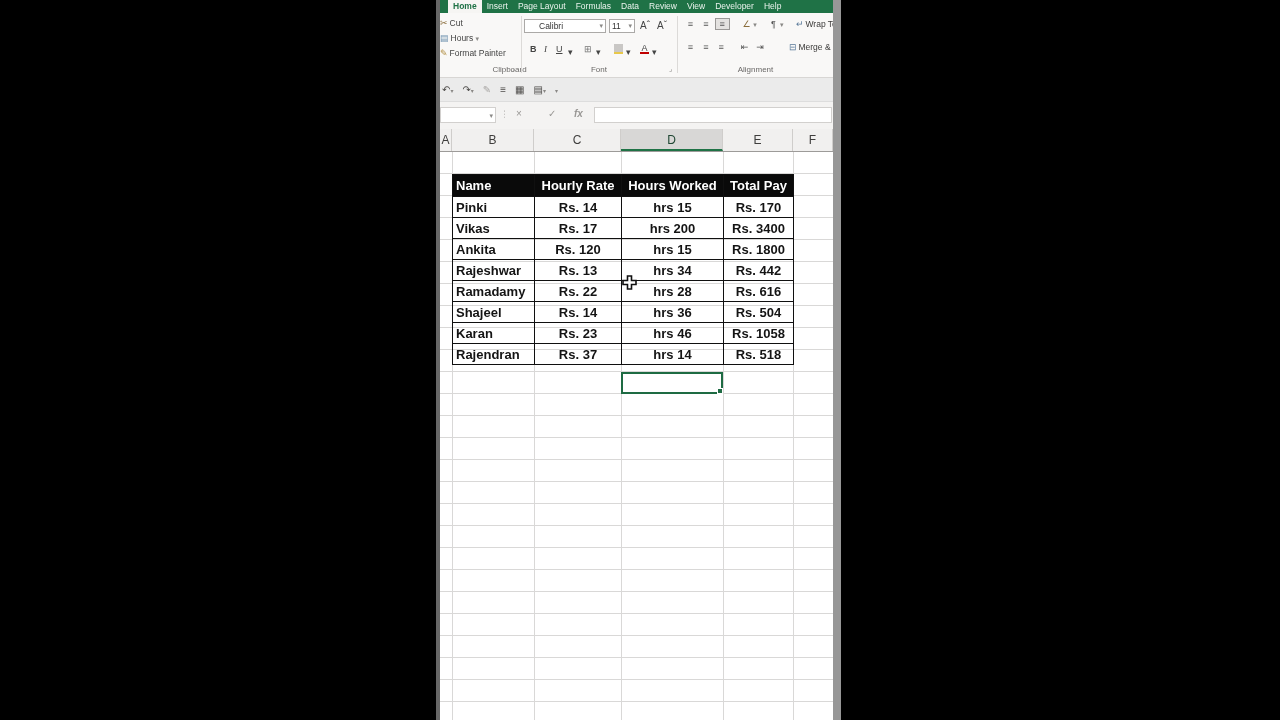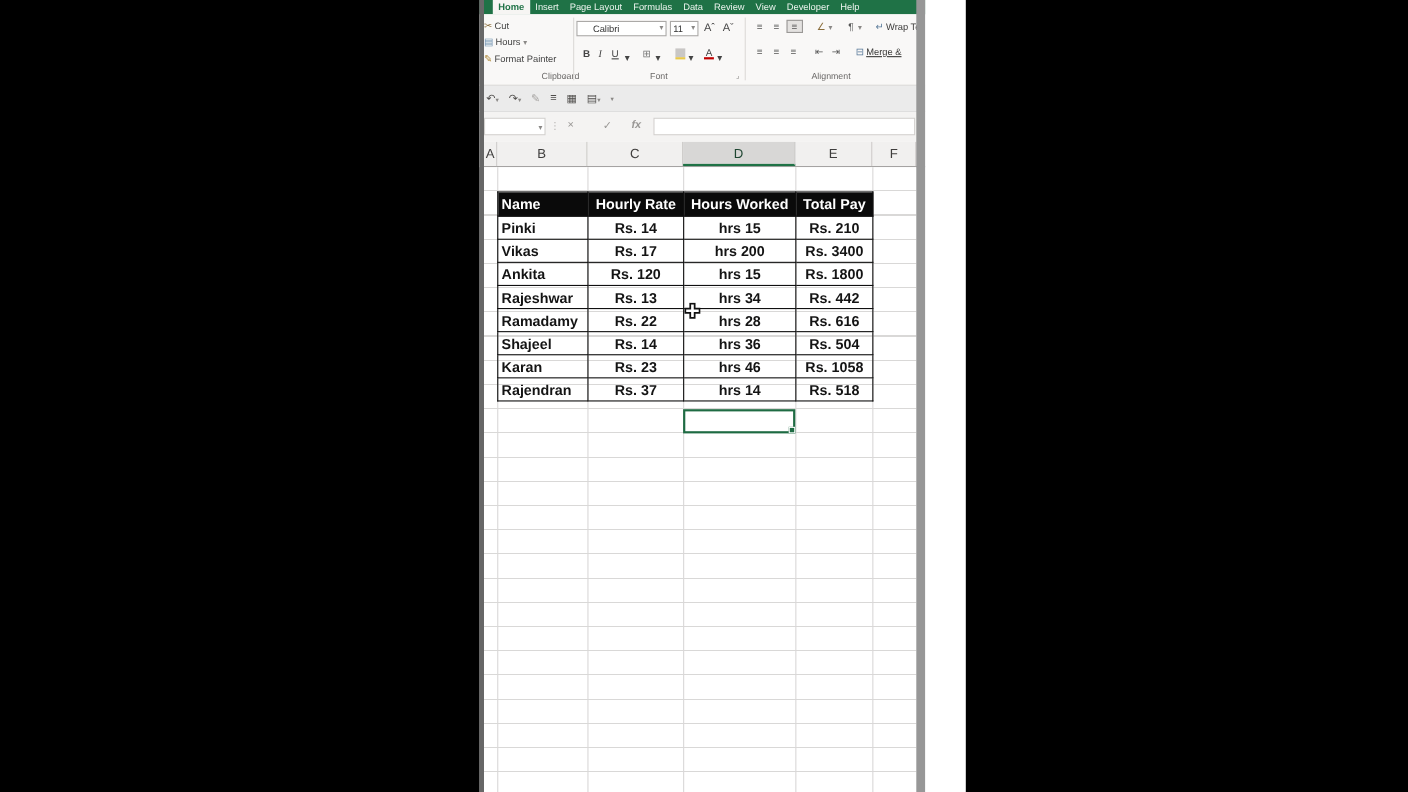--- a/index.html
+++ b/index.html
@@ -1,18 +1,18 @@
 <!DOCTYPE html>
 <html><head>
 <meta charset="utf-8">
 <style>
   html,body{margin:0;padding:0;background:#000;}
   .stage{position:relative;width:1280px;height:720px;background:#000;overflow:hidden;
          font-family:"Liberation Sans",sans-serif;-webkit-font-smoothing:antialiased;}
-  .video{position:absolute;left:436px;top:0;width:442px;height:720px;background:#fff;overflow:hidden;}
+  .video{position:absolute;left:436px;top:0;width:405px;height:720px;background:#fff;overflow:hidden;}
 
   
   .edge-l{position:absolute;left:0;top:0;width:4px;height:720px;background:#676767;z-index:50;}
   .edge-r{position:absolute;left:397px;top:0;width:8px;height:720px;background:#979797;z-index:50;}
 
   
   .tabsbar{position:absolute;left:0;top:0;width:405px;height:13px;background:#1f7246;
            display:flex;align-items:stretch;padding-left:12px;box-sizing:border-box;}
   .rtab{color:#eaf3ed;font-size:8.5px;line-height:13px;padding:0 5px;white-space:nowrap;}
   .rtab.active{background:#f6f5f3;color:#1f7246;font-weight:bold;}
@@ -167,21 +167,21 @@
           <span style="margin-left:10px;white-space:nowrap;">
             <span class="ico" style="color:#5a7a9a;">↵</span><span>Wrap Te</span>
           </span>
         </div>
         <div class="alnrow" style="top:29px;">
           <span class="alnico">≡</span>
           <span class="alnico">≡</span>
           <span class="alnico">≡</span>
           <span class="alnico" style="margin-left:8px;">⇤</span>
           <span class="alnico">⇥</span>
-          <span style="margin-left:9px;white-space:nowrap;text-decoration:underline;">
+          <span style="margin-left:20px;white-space:nowrap;">
             <span class="ico" style="color:#5a7a9a;">⊟</span><span>Merge &amp;</span>
           </span>
         </div>
         <div class="grp-title">Alignment</div>
       </div>
     </div>
 
     <div class="qat">
       <span><span>↶</span><span class="dd">▾</span></span>
       <span><span>↷</span><span class="dd">▾</span></span>
@@ -225,21 +225,21 @@
           <tr>
         <th class="c-name">Name</th>
         <th class="c-rate">Hourly Rate</th>
         <th class="c-hours">Hours Worked</th>
         <th class="c-pay">Total Pay</th>
       </tr>
       <tr>
         <td class="c-name">Pinki</td>
         <td class="c-rate">Rs. 14</td>
         <td class="c-hours">hrs 15</td>
-        <td class="c-pay">Rs. 210</td>
+        <td class="c-pay">Rs. 170</td>
       </tr>
       <tr>
         <td class="c-name">Vikas</td>
         <td class="c-rate">Rs. 17</td>
         <td class="c-hours">hrs 200</td>
         <td class="c-pay">Rs. 3400</td>
       </tr>
       <tr>
         <td class="c-name">Ankita</td>
         <td class="c-rate">Rs. 120</td>

